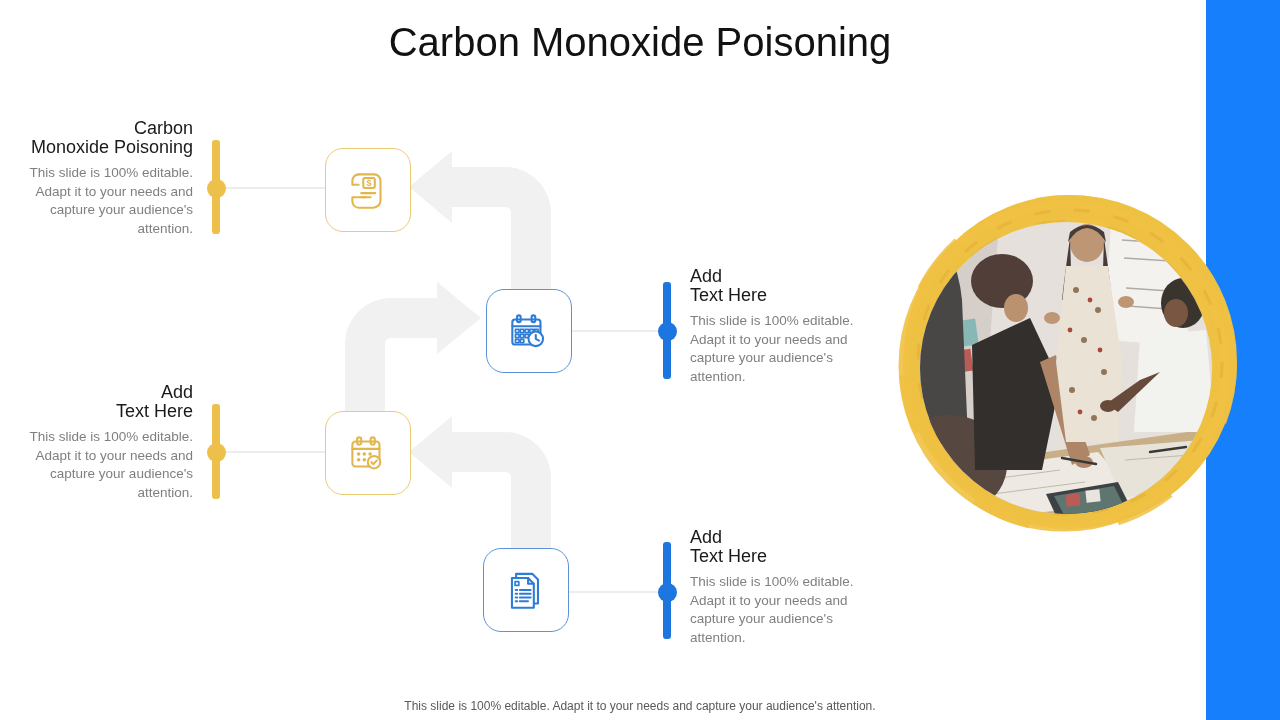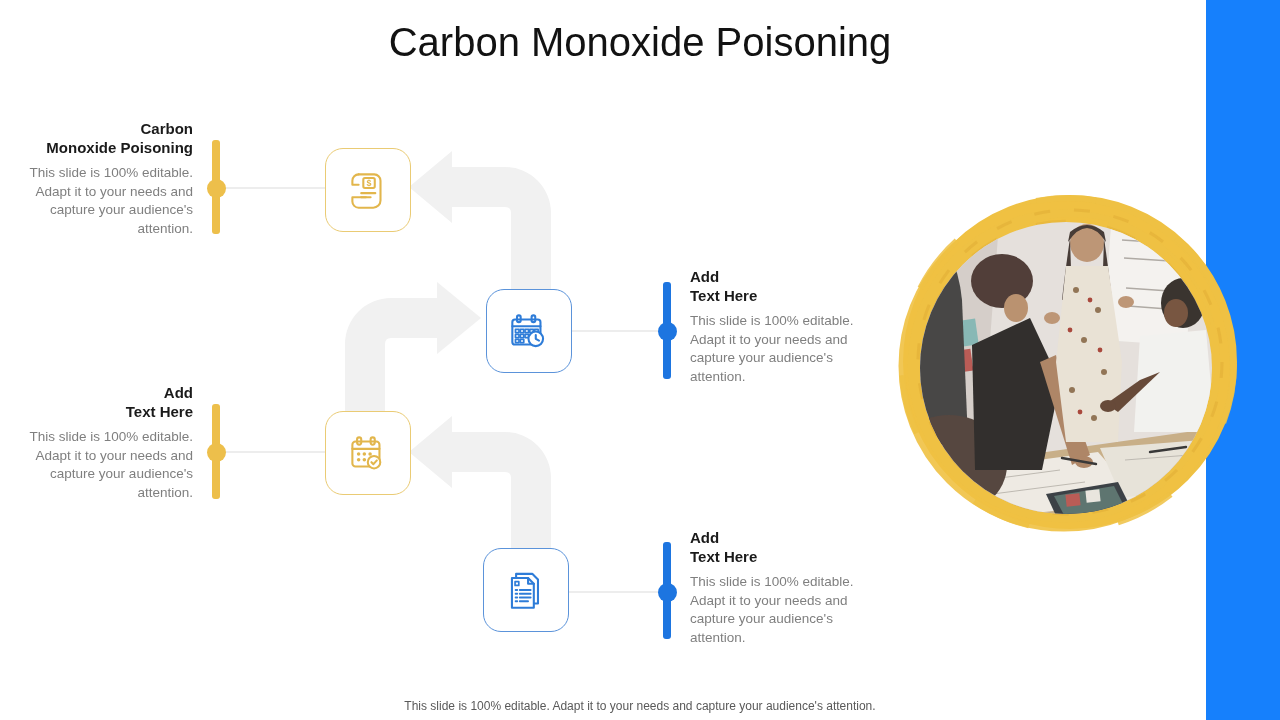--- a/index.html
+++ b/index.html
@@ -14,21 +14,21 @@
   .flow-svg{position:absolute;left:0;top:0;z-index:1;}
   .edge-bar{position:absolute;top:0;right:0;width:74px;height:720px;background:#1680FC;z-index:2;}
   .photo-svg{position:absolute;left:880px;top:160px;z-index:3;}
   .icon-box{
     position:absolute;width:84px;height:82px;background:#ffffff;border-radius:18px;z-index:4;
     display:flex;align-items:center;justify-content:center;
   }
   .icon-box.yellow{border:1.4px solid #EACB74;}
   .icon-box.blue{border:1.4px solid #5B93DA;}
   .tblock{position:absolute;z-index:4;}
-  .tblock .heading{font-weight:bold;font-size:15px;line-height:19px;color:#1A1A1A;}
+  .tblock .heading{font-weight:normal;font-size:18px;line-height:19px;color:#1A1A1A;}
   .tblock .body{margin-top:7px;font-size:13.5px;line-height:18.5px;color:#7F7F7F;}
   .tblock.align-right{text-align:right;}
   .tblock.align-left{text-align:left;}
   .accent-bar{position:absolute;width:8px;border-radius:3px;z-index:4;}
   .accent-bar.yellow{background:#EDBF4B;}
   .accent-bar.blue{background:#1D75E0;}
   .accent-dot{position:absolute;width:19px;height:19px;border-radius:50%;z-index:5;}
   .accent-dot.yellow{background:#EDBF4B;}
   .accent-dot.blue{background:#1D75E0;}
   .slide-footer{

